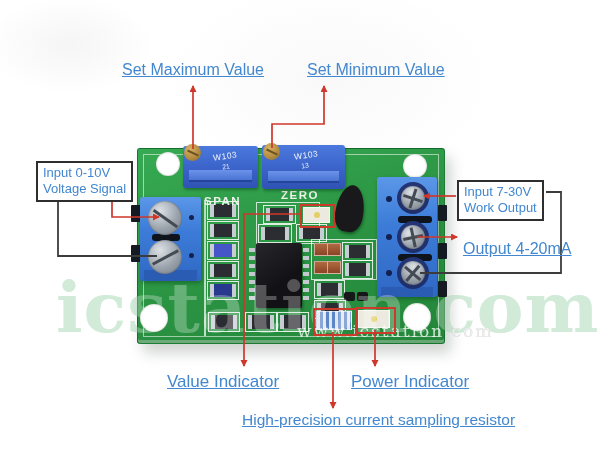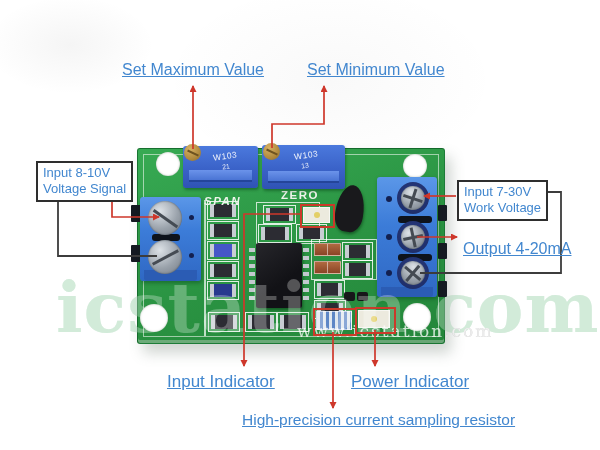--- a/index.html
+++ b/index.html
@@ -184,21 +184,21 @@
   <div class="abs brass" style="left:184px;top:144px;width:17px;height:17px;">
       <div class="slot"></div>
     </div>
   <div class="abs brass" style="left:263px;top:143px;width:17px;height:17px;">
       <div class="slot"></div>
     </div>
   <div class="abs potmark" style="left:213px;top:151px;">W103</div>
   <div class="abs potcode" style="left:222px;top:163px;">21</div>
   <div class="abs potmark" style="left:294px;top:150px;">W103</div>
   <div class="abs potcode" style="left:301px;top:162px;">13</div>
-  <div class="abs silktxt" style="left:204px;top:195px;font-style:italic;">SPAN</div>
+  <div class="abs silktxt" style="left:204px;top:195px;">SPAN</div>
   <div class="abs silktxt" style="left:281px;top:189px;">ZERO</div>
 
   <div class="abs entry" style="left:131px;top:205px;width:10px;height:17px;"></div>
   <div class="abs entry" style="left:131px;top:245px;width:10px;height:17px;"></div>
   <div class="abs tblock" style="left:140px;top:197px;width:61px;height:84px;"></div>
   <div class="abs tfeet" style="left:144px;top:270px;width:53px;height:11px;"></div>
   <div class="abs darkbar" style="left:152px;top:234px;width:28px;height:7px;"></div>
   <div class="abs dotk" style="left:189px;top:215px;width:5px;height:5px;"></div>
   <div class="abs dotk" style="left:189px;top:253px;width:5px;height:5px;"></div>
   <div class="abs screw" style="left:148px;top:201px;width:34px;height:34px;">
@@ -255,25 +255,25 @@
     <path d="M417,237 H457" fill="none" stroke="#ce372b" stroke-width="1.7" marker-end="url(#ar)"></path>
     <path d="M420,273 H561 V192 H546" fill="none" stroke="#3c3c3c" stroke-width="1.8"></path>
     <path d="M300,214 H244 V366" fill="none" stroke="#ce372b" stroke-width="1.7" marker-end="url(#ar)"></path>
     <path d="M333,332 V408" fill="none" stroke="#ce372b" stroke-width="1.7" marker-end="url(#ar)"></path>
     <path d="M375,330 V366" fill="none" stroke="#ce372b" stroke-width="1.7" marker-end="url(#ar)"></path>
   </svg>
 
   <div class="abs lbl" style="left:122px;top:61px;">Set Maximum Value</div>
   <div class="abs lbl" style="left:307px;top:61px;">Set Minimum Value</div>
   <div class="abs lbl-box" style="left:36px;top:161px;">
-    <div>Input 8-10V</div>
+    <div>Input 0-10V</div>
     <div>Voltage Signal</div>
   </div>
   <div class="abs lbl-box" style="left:457px;top:180px;">
     <div>Input 7-30V</div>
-    <div>Work Voltage</div>
+    <div>Work Output</div>
   </div>
   <div class="abs lbl" style="left:463px;top:240px;">Output 4-20mA</div>
-  <div class="abs lbl" style="left:167px;top:372px;font-size:17px;">Input Indicator</div>
+  <div class="abs lbl" style="left:167px;top:372px;font-size:17px;">Value Indicator</div>
   <div class="abs lbl" style="left:351px;top:372px;font-size:17px;">Power Indicator</div>
   <div class="abs lbl" style="left:242px;top:411px;font-size:15.5px;">High-precision current sampling resistor</div>
 
 </div>
 
 </body></html>

